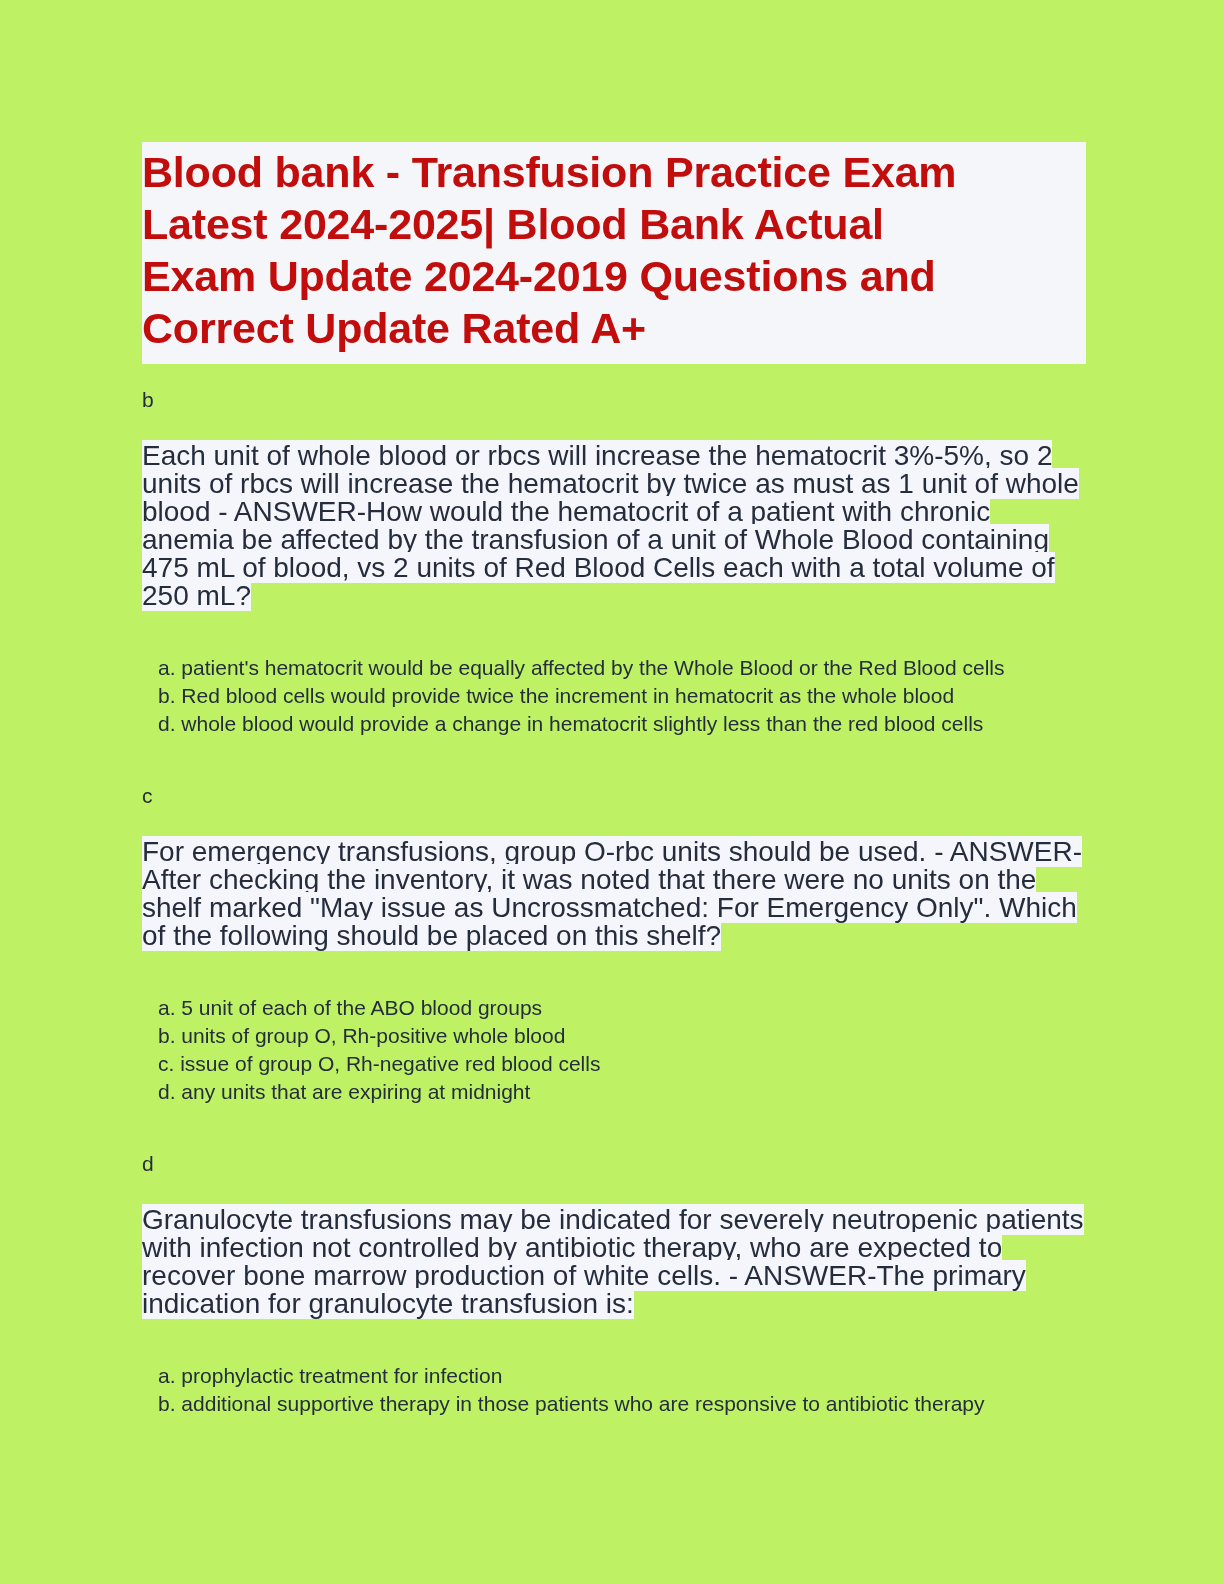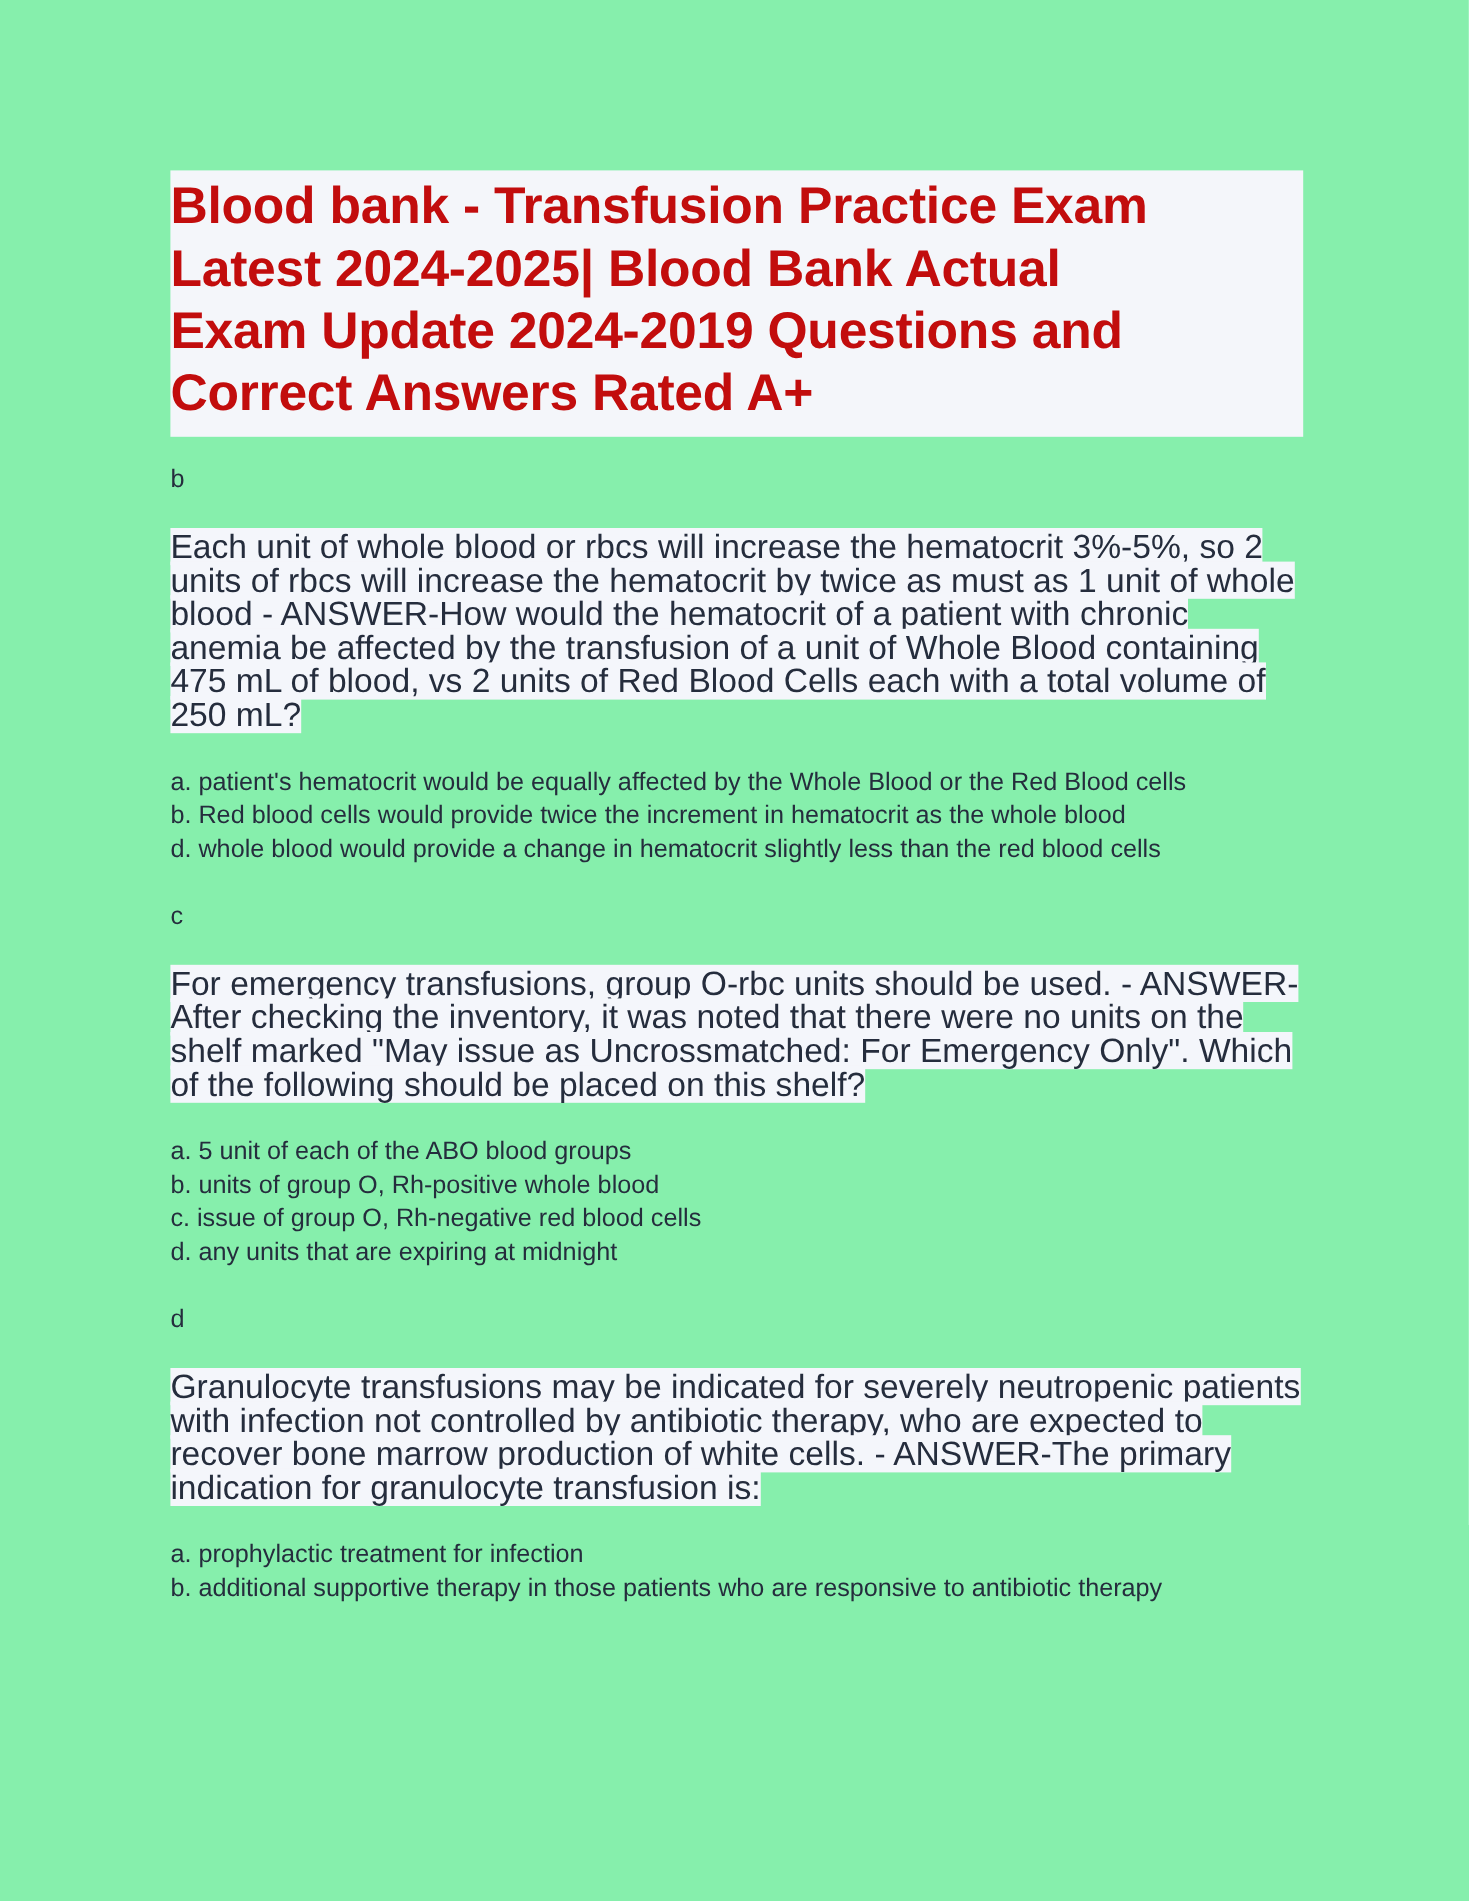--- a/index.html
+++ b/index.html
@@ -13,21 +13,21 @@
     position: relative;
     font-family: "Liberation Sans", sans-serif;
     overflow: hidden;
   }
   .page {
     position: absolute;
     left: 0;
     top: 0;
     width: 1224px;
     height: 1584px;
-    background: #86efac;
+    background: #bef264;
   }
   .doc-title {
     position: absolute;
     left: 142px;
     top: 142px;
     width: 944px;
     background: #f4f6fa;
     padding: 4px 0 10px 0;
     box-sizing: border-box;
   }
@@ -58,21 +58,21 @@
   }
   .para .hl {
     background: #f4f6fb;
     box-decoration-break: clone;
     -webkit-box-decoration-break: clone;
   }
   .spacer {
     height: 28px;
   }
   .opt-list {
-    margin: 0;
+    margin: 16px;
     padding: 0;
   }
   .opt {
     font-size: 21px;
     line-height: 28px;
     color: #252d3d;
     margin: 0;
   }
   .answer-key {
     font-size: 21px;
@@ -82,21 +82,21 @@
 </style>
 </head>
 <body>
 
 <div class="page">
 
   <div class="doc-title">
     <div class="title-line">Blood bank - Transfusion Practice Exam</div>
     <div class="title-line">Latest 2024-2025| Blood Bank Actual</div>
     <div class="title-line">Exam Update 2024-2019 Questions and</div>
-    <div class="title-line">Correct Answers Rated A+</div>
+    <div class="title-line">Correct Update Rated A+</div>
   </div>
 
   <div class="body-area">
 
     <div class="qblock">
       <div class="answer-key"><span class="hl">b</span></div>
       <div class="spacer"></div>
       <p class="para"><span class="hl">Each unit of whole blood or rbcs will increase the hematocrit 3%-5%, so 2 units of rbcs will increase the hematocrit by twice as must as 1 unit of whole blood - ANSWER-How would the hematocrit of a patient with chronic anemia be affected by the transfusion of a unit of Whole Blood containing 475 mL of blood, vs 2 units of Red Blood Cells each with a total volume of 250 mL?</span></p>
       <div class="spacer"></div>
       <div class="opt-list">

